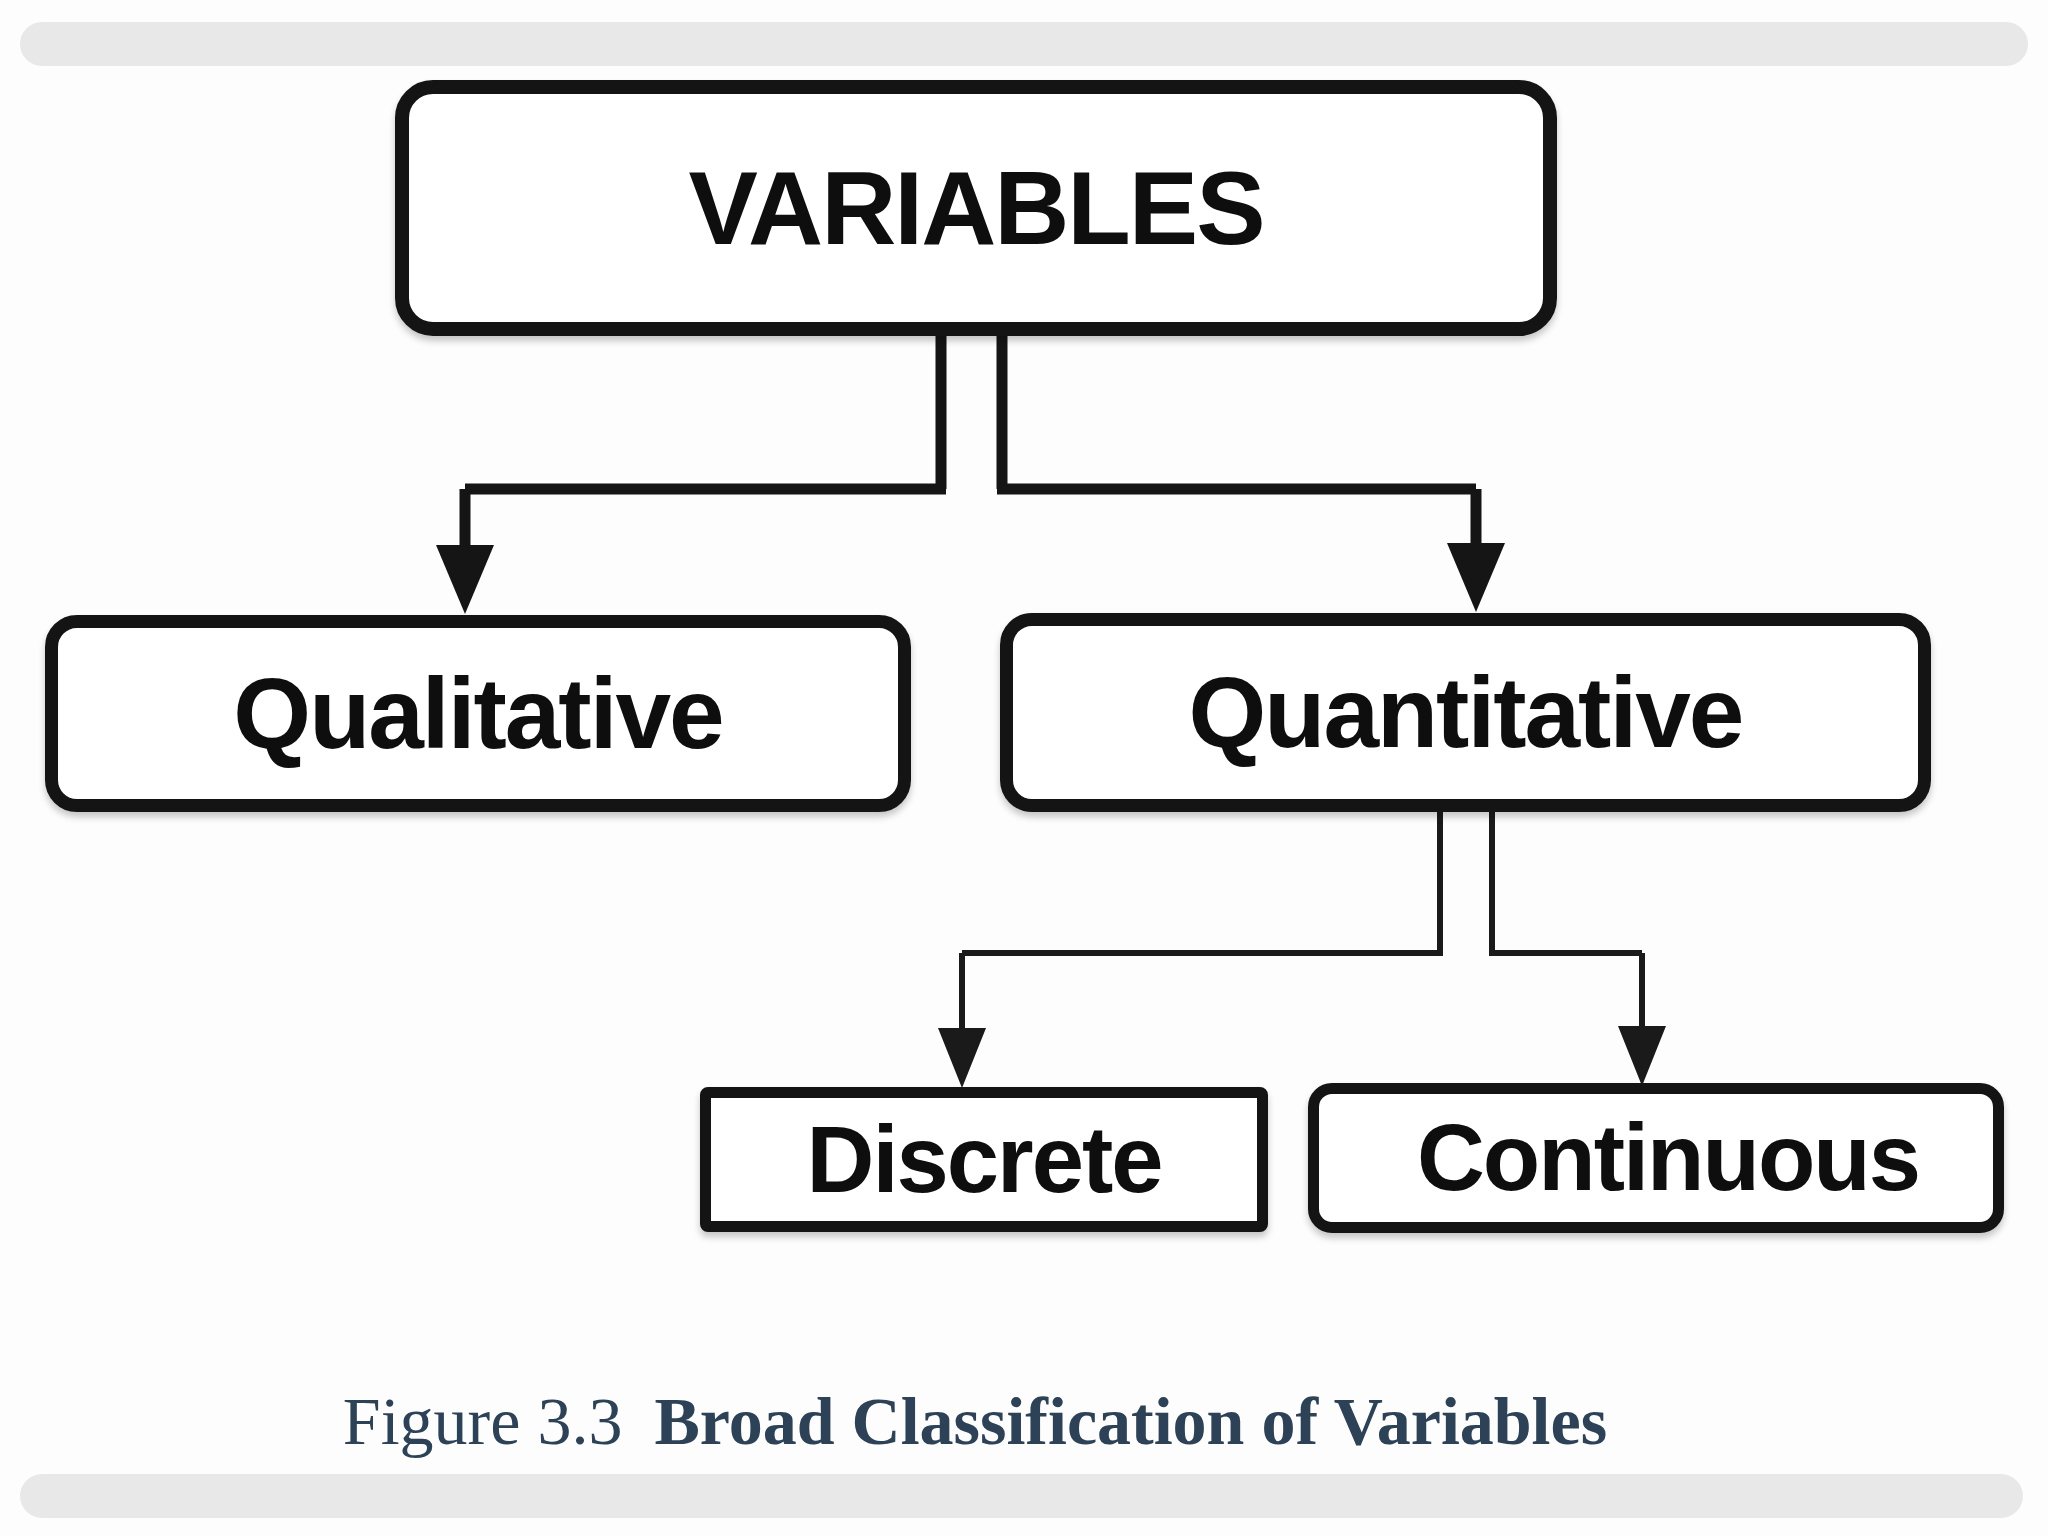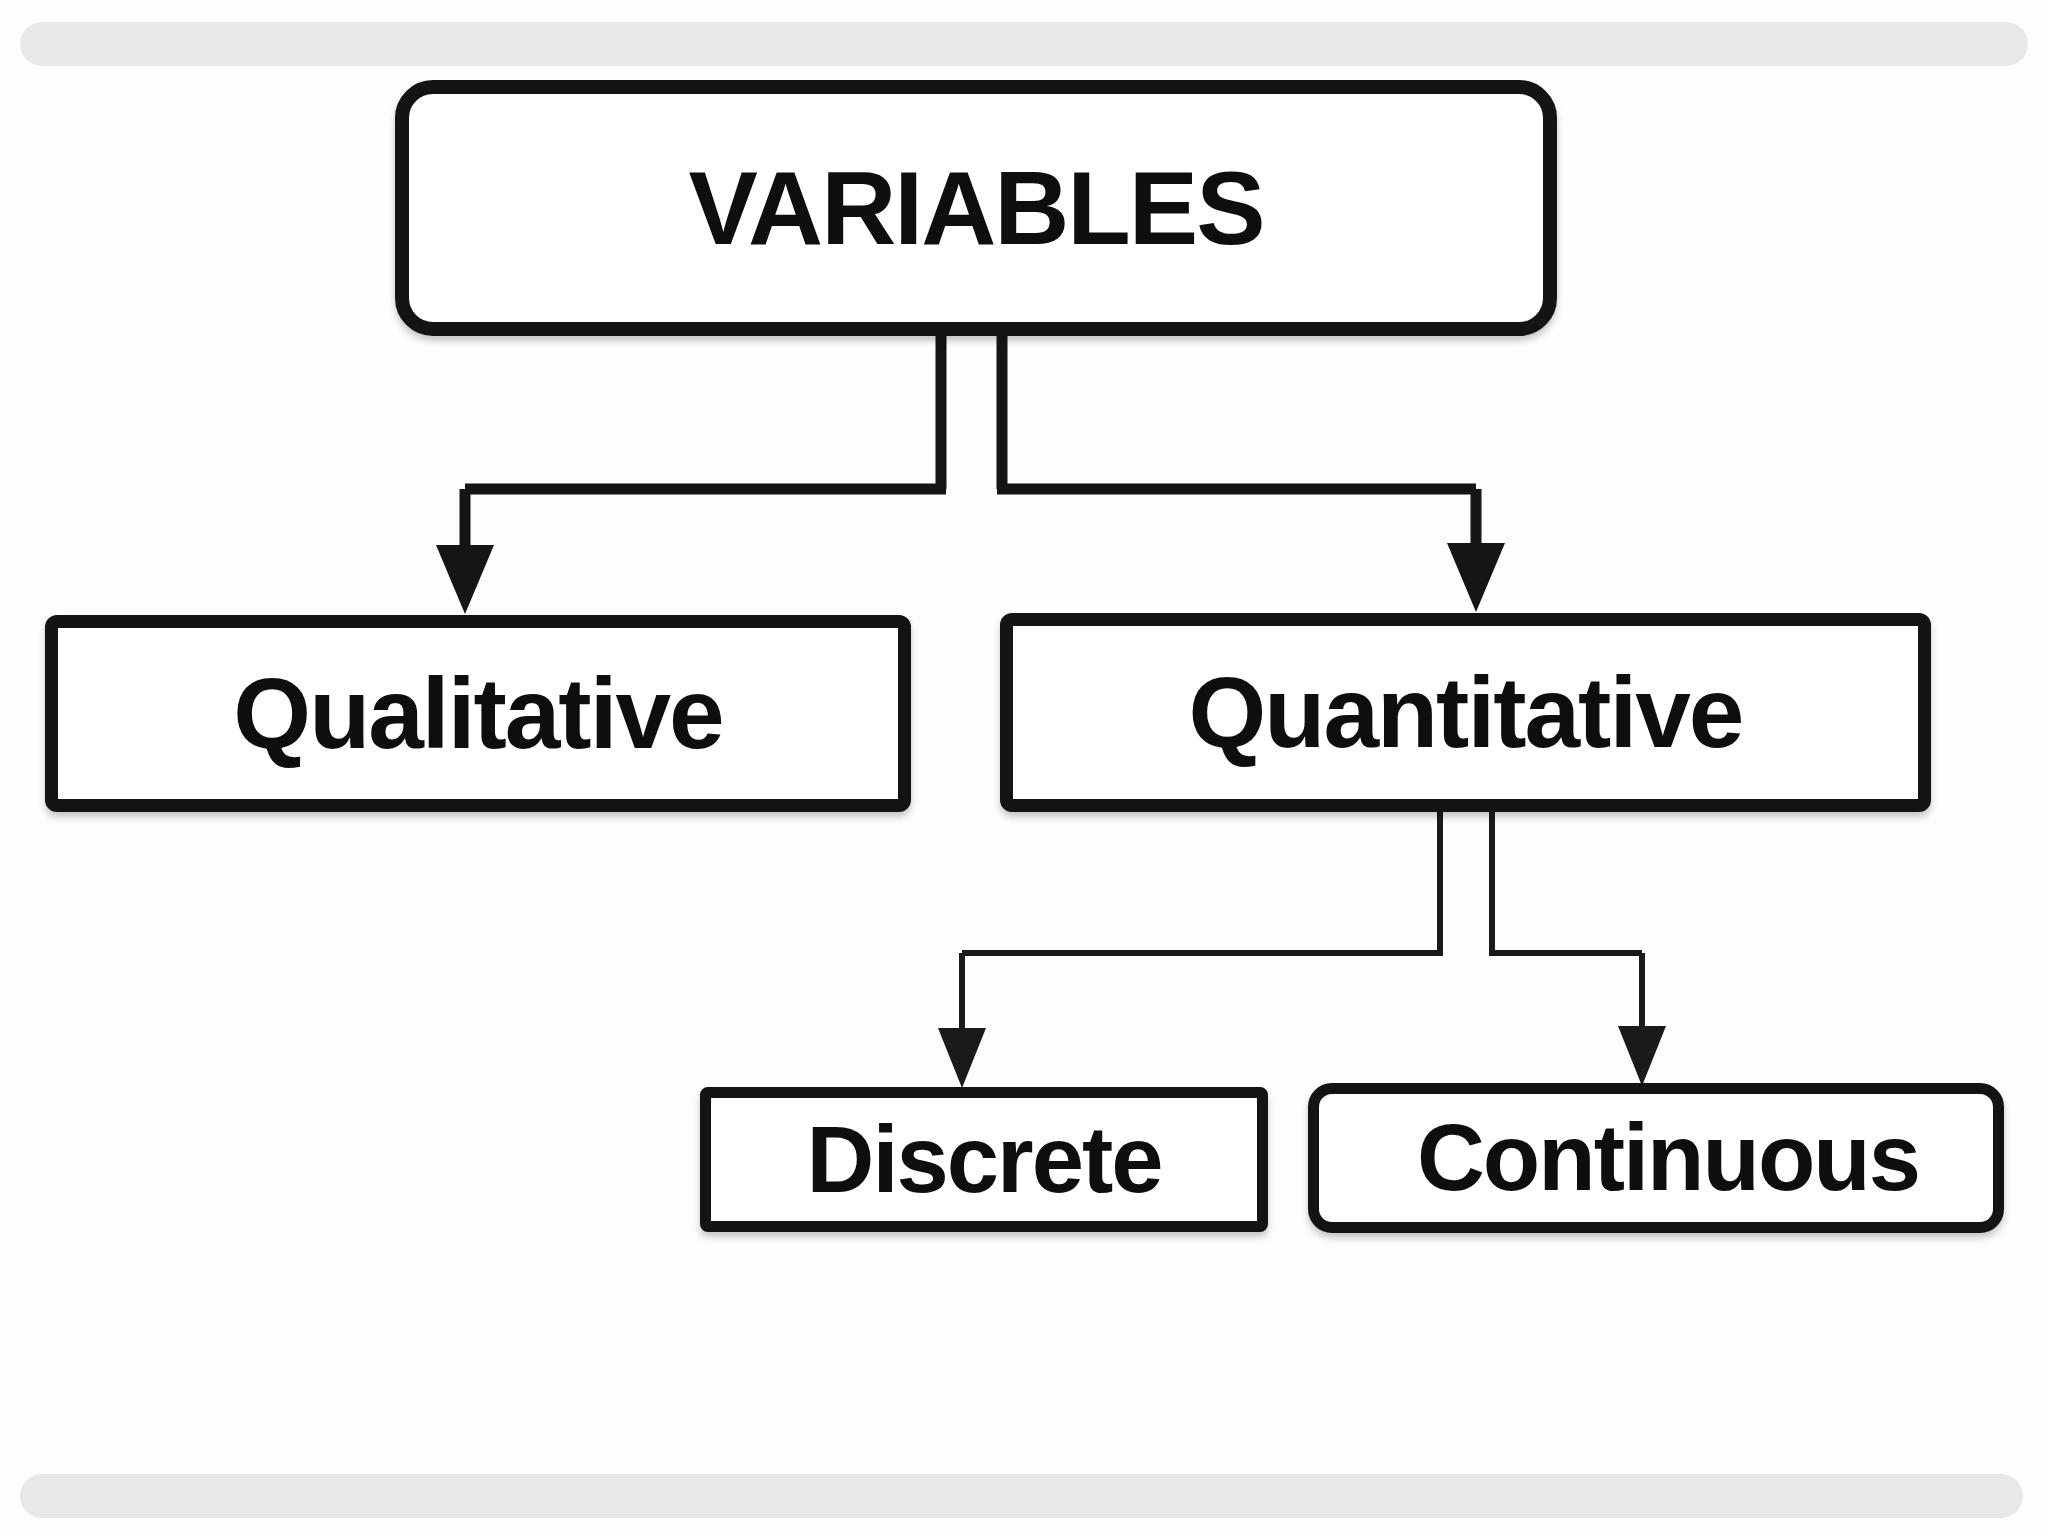--- a/index.html
+++ b/index.html
@@ -8,21 +8,21 @@
     font-family:"Liberation Sans",sans-serif;overflow:hidden;
   }
   .band{position:absolute;background:#e8e8e9;border-radius:24px;}
   .band.top{left:20px;top:22px;width:2008px;height:44px;}
   .band.bottom{left:20px;top:1474px;width:2003px;height:44px;}
 
   .connectors{position:absolute;left:0;top:0;width:2048px;height:1536px;}
 
   .node{
     position:absolute;background:#ffffff;border:13px solid #141414;
-    border-radius:12px;box-sizing:border-box;
+    border-radius:32px;box-sizing:border-box;
     display:flex;align-items:center;justify-content:center;
     font-weight:bold;color:#0e0e0e;letter-spacing:-2px;
     box-shadow:0 5px 7px rgba(0,0,0,0.22);
   }
   .node-variables{left:395px;top:80px;width:1162px;height:256px;font-size:104px;border-width:14px;border-radius:38px;}
   .node-qualitative{left:45px;top:615px;width:866px;height:197px;font-size:100px;}
   .node-quantitative{left:1000px;top:613px;width:931px;height:199px;font-size:100px;}
   .node-discrete{left:700px;top:1087px;width:568px;height:145px;font-size:94px;border-width:11px;border-radius:8px;}
   .node-continuous{left:1308px;top:1083px;width:696px;height:150px;font-size:94px;border-width:11px;border-radius:24px;padding-left:24px;}
 
@@ -83,14 +83,17 @@
   </div>
 
   <div class="node node-discrete">
     <span>Discrete</span>
   </div>
 
   <div class="node node-continuous">
     <span>Continuous</span>
   </div>
 
+  <div class="caption">
+    <span class="cap-num">Figure 3.3</span><span class="cap-title">Broad Classification of Variables</span>
+  </div>
 
 </div>
 
 </body></html>

